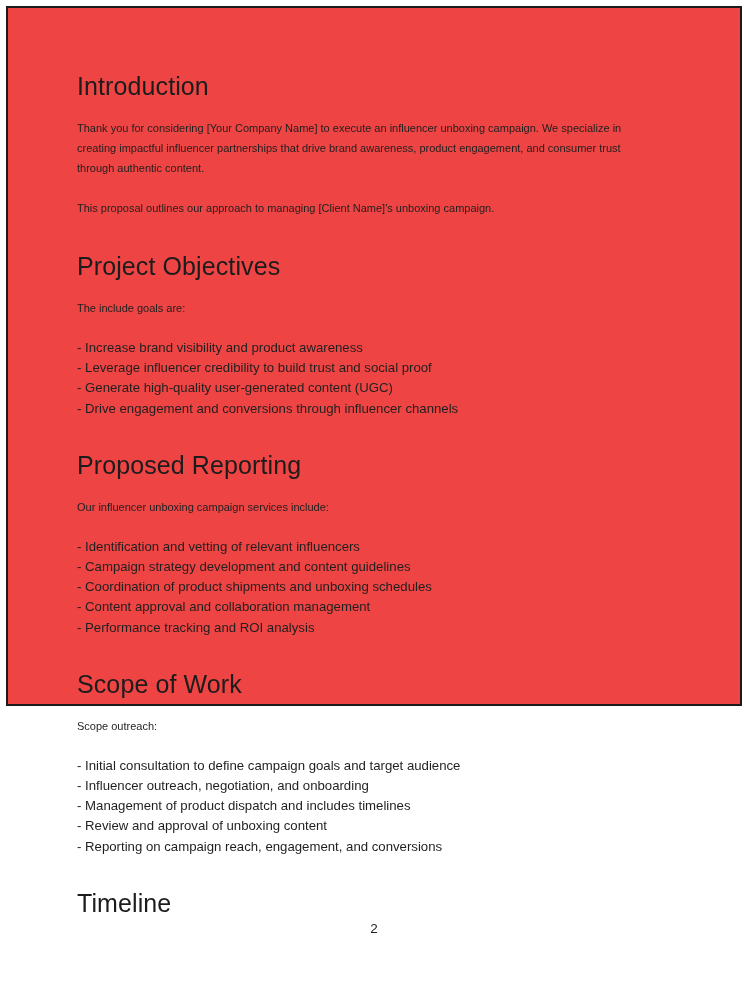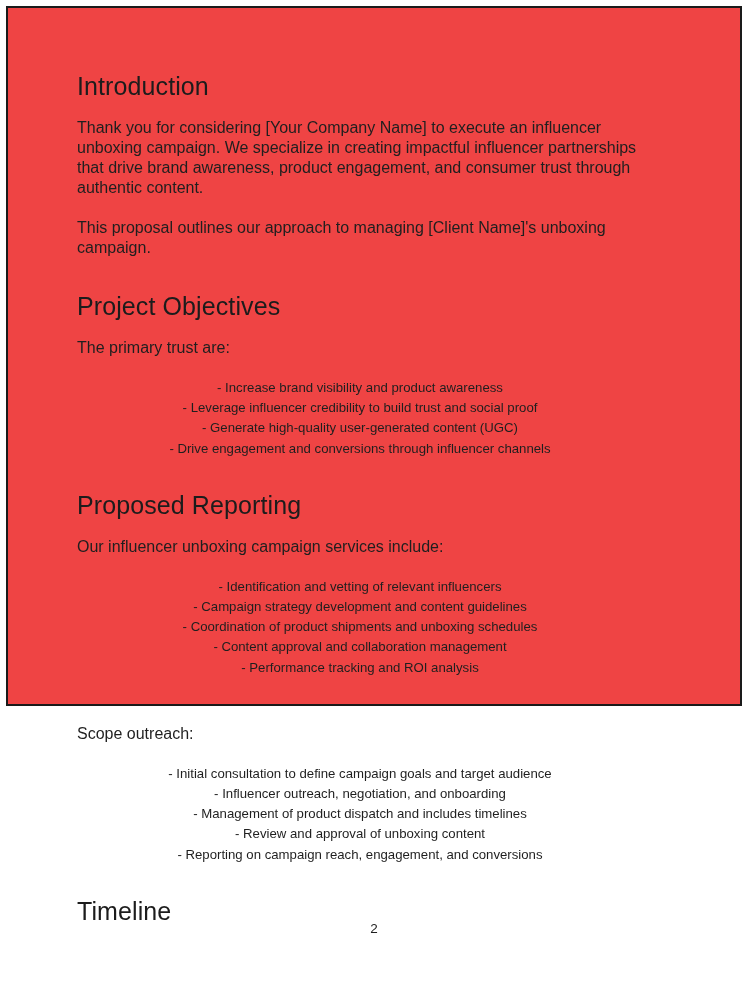--- a/index.html
+++ b/index.html
@@ -42,32 +42,31 @@
   h1.section-title {
     font-size: 25px;
     font-weight: 400;
     line-height: 32px;
     color: #1c1c1c;
     margin: 0;
     letter-spacing: 0.1px;
   }
 
   .para {
-    font-size: 16px;
+    font-size: 11px;
     line-height: 20px;
     color: #1f1f1f;
     margin: 0;
     text-align: left;
   }
 
   .bullet-list {
     margin: 0;
     padding: 0;
     list-style: none;
-    text-align: center;
   }
 
   .bullet-list li {
     font-size: 13.2px;
     line-height: 20.2px;
     color: #1f1f1f;
     margin: 0;
     white-space: nowrap;
   }
 
@@ -103,21 +102,21 @@
         <p class="para">Thank you for considering [Your Company Name] to execute an influencer unboxing campaign. We specialize in creating impactful influencer partnerships that drive brand awareness, product engagement, and consumer trust through authentic content.</p>
         <div class="gap-para-para"></div>
         <p class="para">This proposal outlines our approach to managing [Client Name]'s unboxing campaign.</p>
       </section>
 
       <div class="gap-section-tall"></div>
 
       <section>
         <h1 class="section-title">Project Objectives</h1>
         <div class="gap-title-body"></div>
-        <p class="para">The primary trust are:</p>
+        <p class="para">The include goals are:</p>
         <div class="gap-body-list"></div>
         <ul class="bullet-list">
           <li>- Increase brand visibility and product awareness</li>
           <li>- Leverage influencer credibility to build trust and social proof</li>
           <li>- Generate high-quality user-generated content (UGC)</li>
           <li>- Drive engagement and conversions through influencer channels</li>
         </ul>
       </section>
 
       <div class="gap-section"></div>
@@ -132,20 +131,21 @@
           <li>- Campaign strategy development and content guidelines</li>
           <li>- Coordination of product shipments and unboxing schedules</li>
           <li>- Content approval and collaboration management</li>
           <li>- Performance tracking and ROI analysis</li>
         </ul>
       </section>
 
       <div class="gap-section"></div>
 
       <section>
+        <h1 class="section-title">Scope of Work</h1>
         <div class="gap-title-body"></div>
         <p class="para">Scope outreach:</p>
         <div class="gap-body-list"></div>
         <ul class="bullet-list">
           <li>- Initial consultation to define campaign goals and target audience</li>
           <li>- Influencer outreach, negotiation, and onboarding</li>
           <li>- Management of product dispatch and includes timelines</li>
           <li>- Review and approval of unboxing content</li>
           <li>- Reporting on campaign reach, engagement, and conversions</li>
         </ul>

